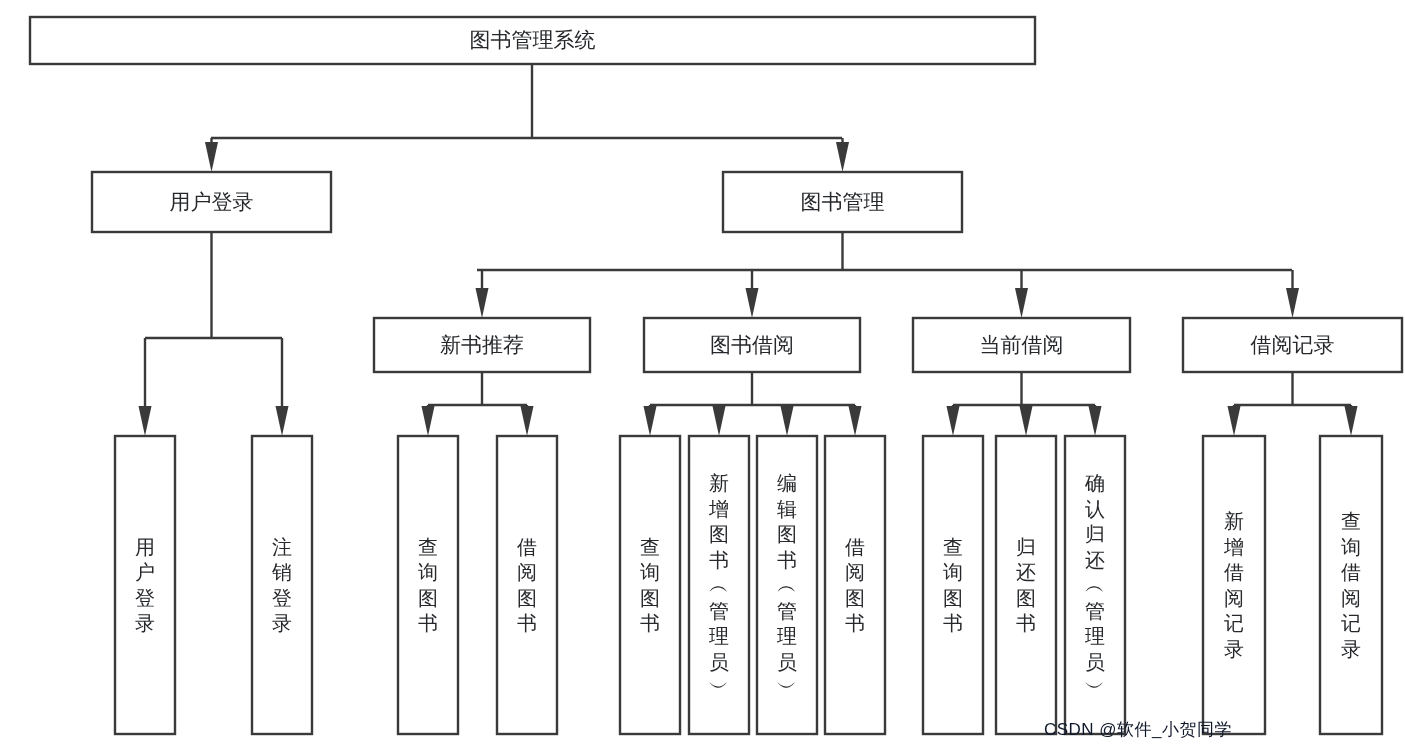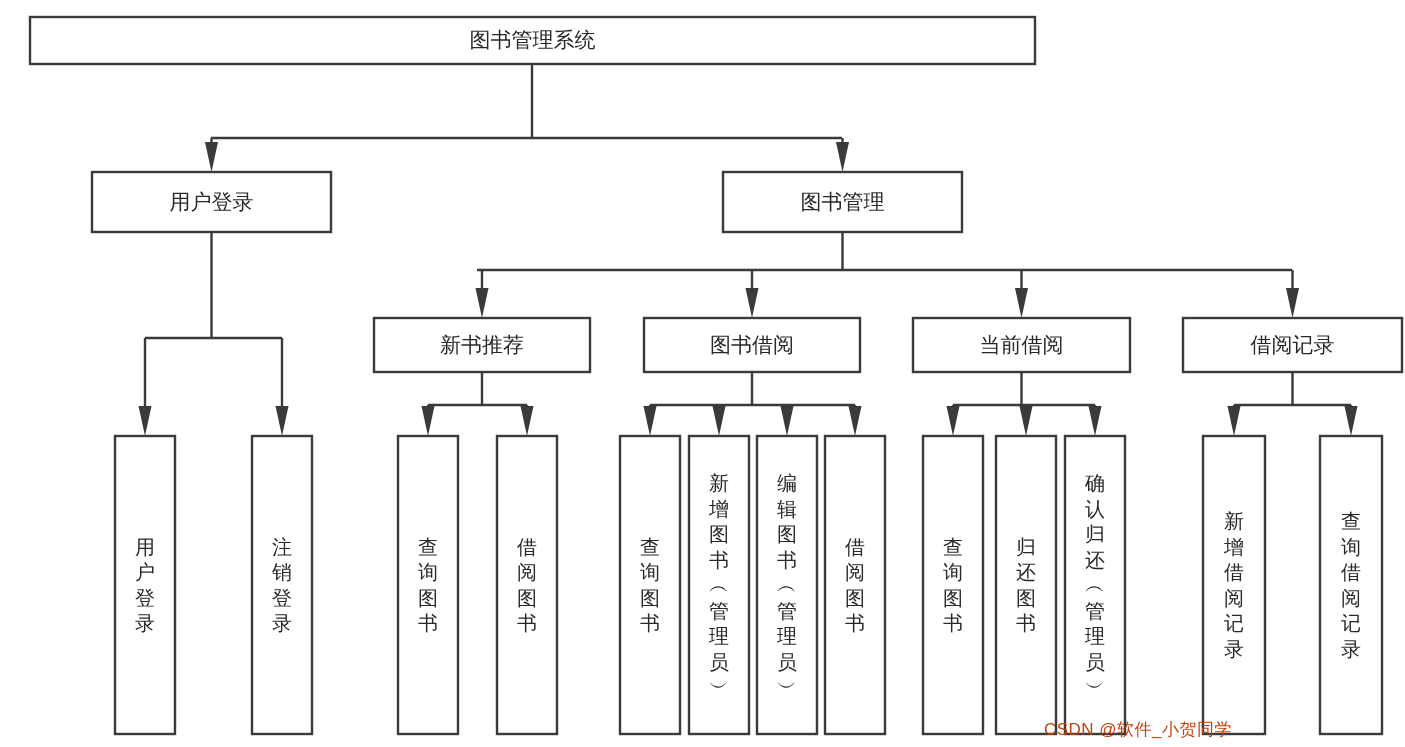--- a/index.html
+++ b/index.html
@@ -47,21 +47,21 @@
     font-size: 20px;
     fill: #26282b;
     text-anchor: middle;
   }
   .watermark {
     position: absolute;
     right: 8px;
     bottom: 6px;
     font-family: "Liberation Sans", "DejaVu Sans", sans-serif;
     font-size: 17px;
-    color: #c2410c;
+    color: #0f172a;
     letter-spacing: 0.5px;
     white-space: nowrap;
     pointer-events: none;
   }
 </style>
 </head>
 <body>
 
 <div id="diagram-root">
   <svg id="diagram-svg" width="1405" height="747" viewBox="0 0 1405 747">

